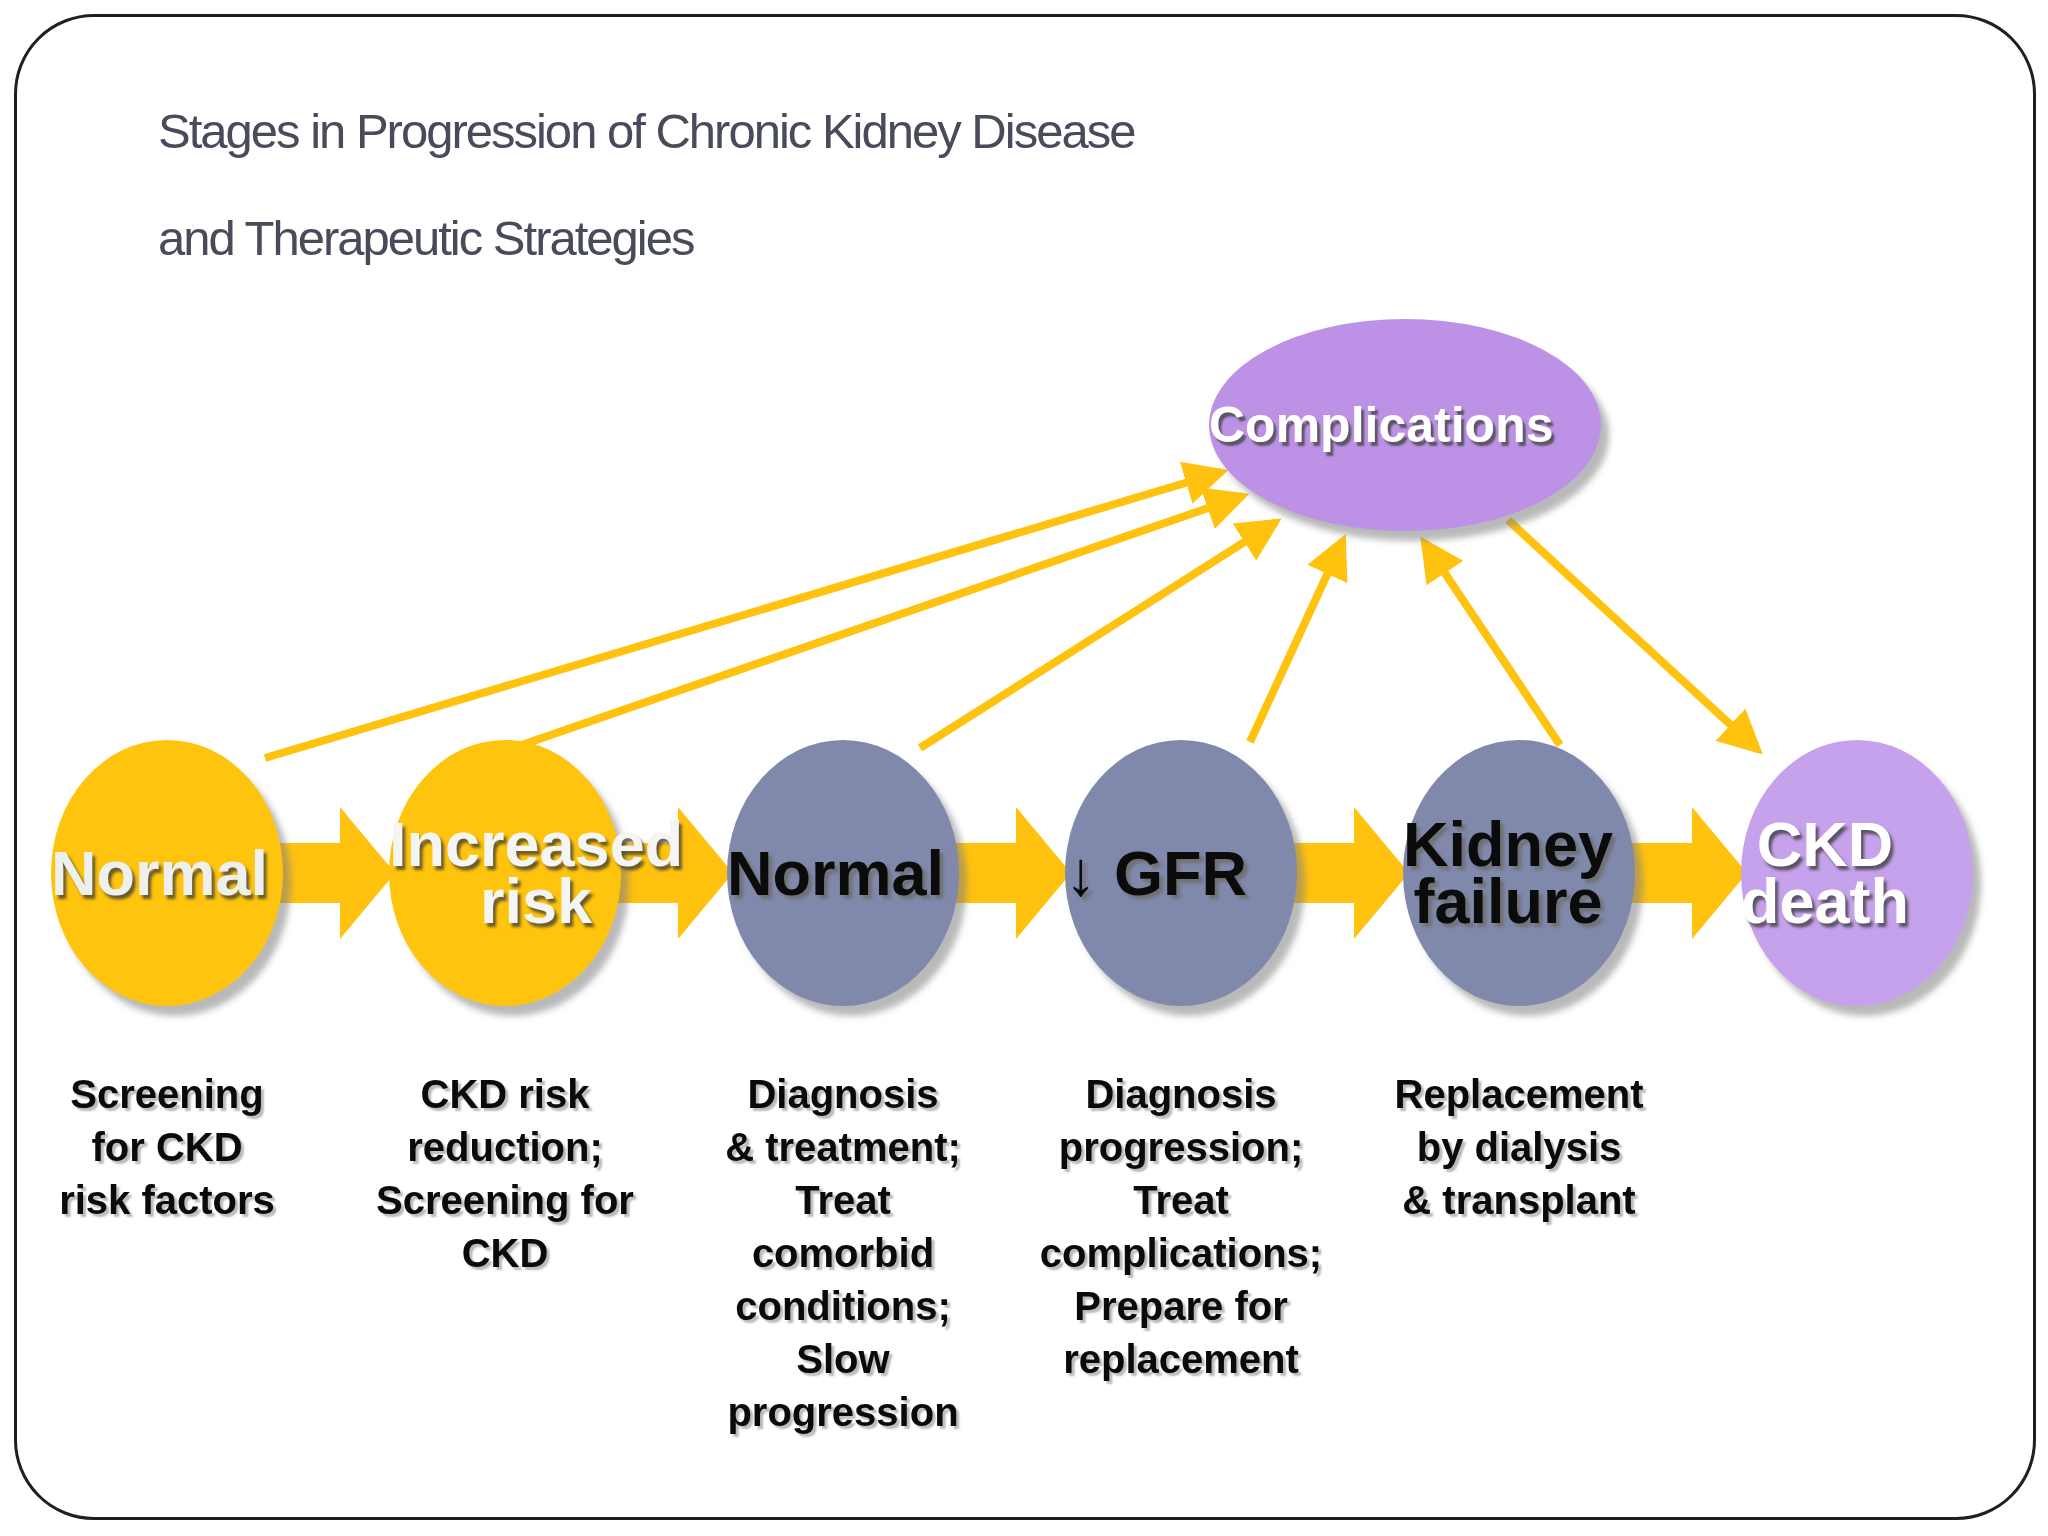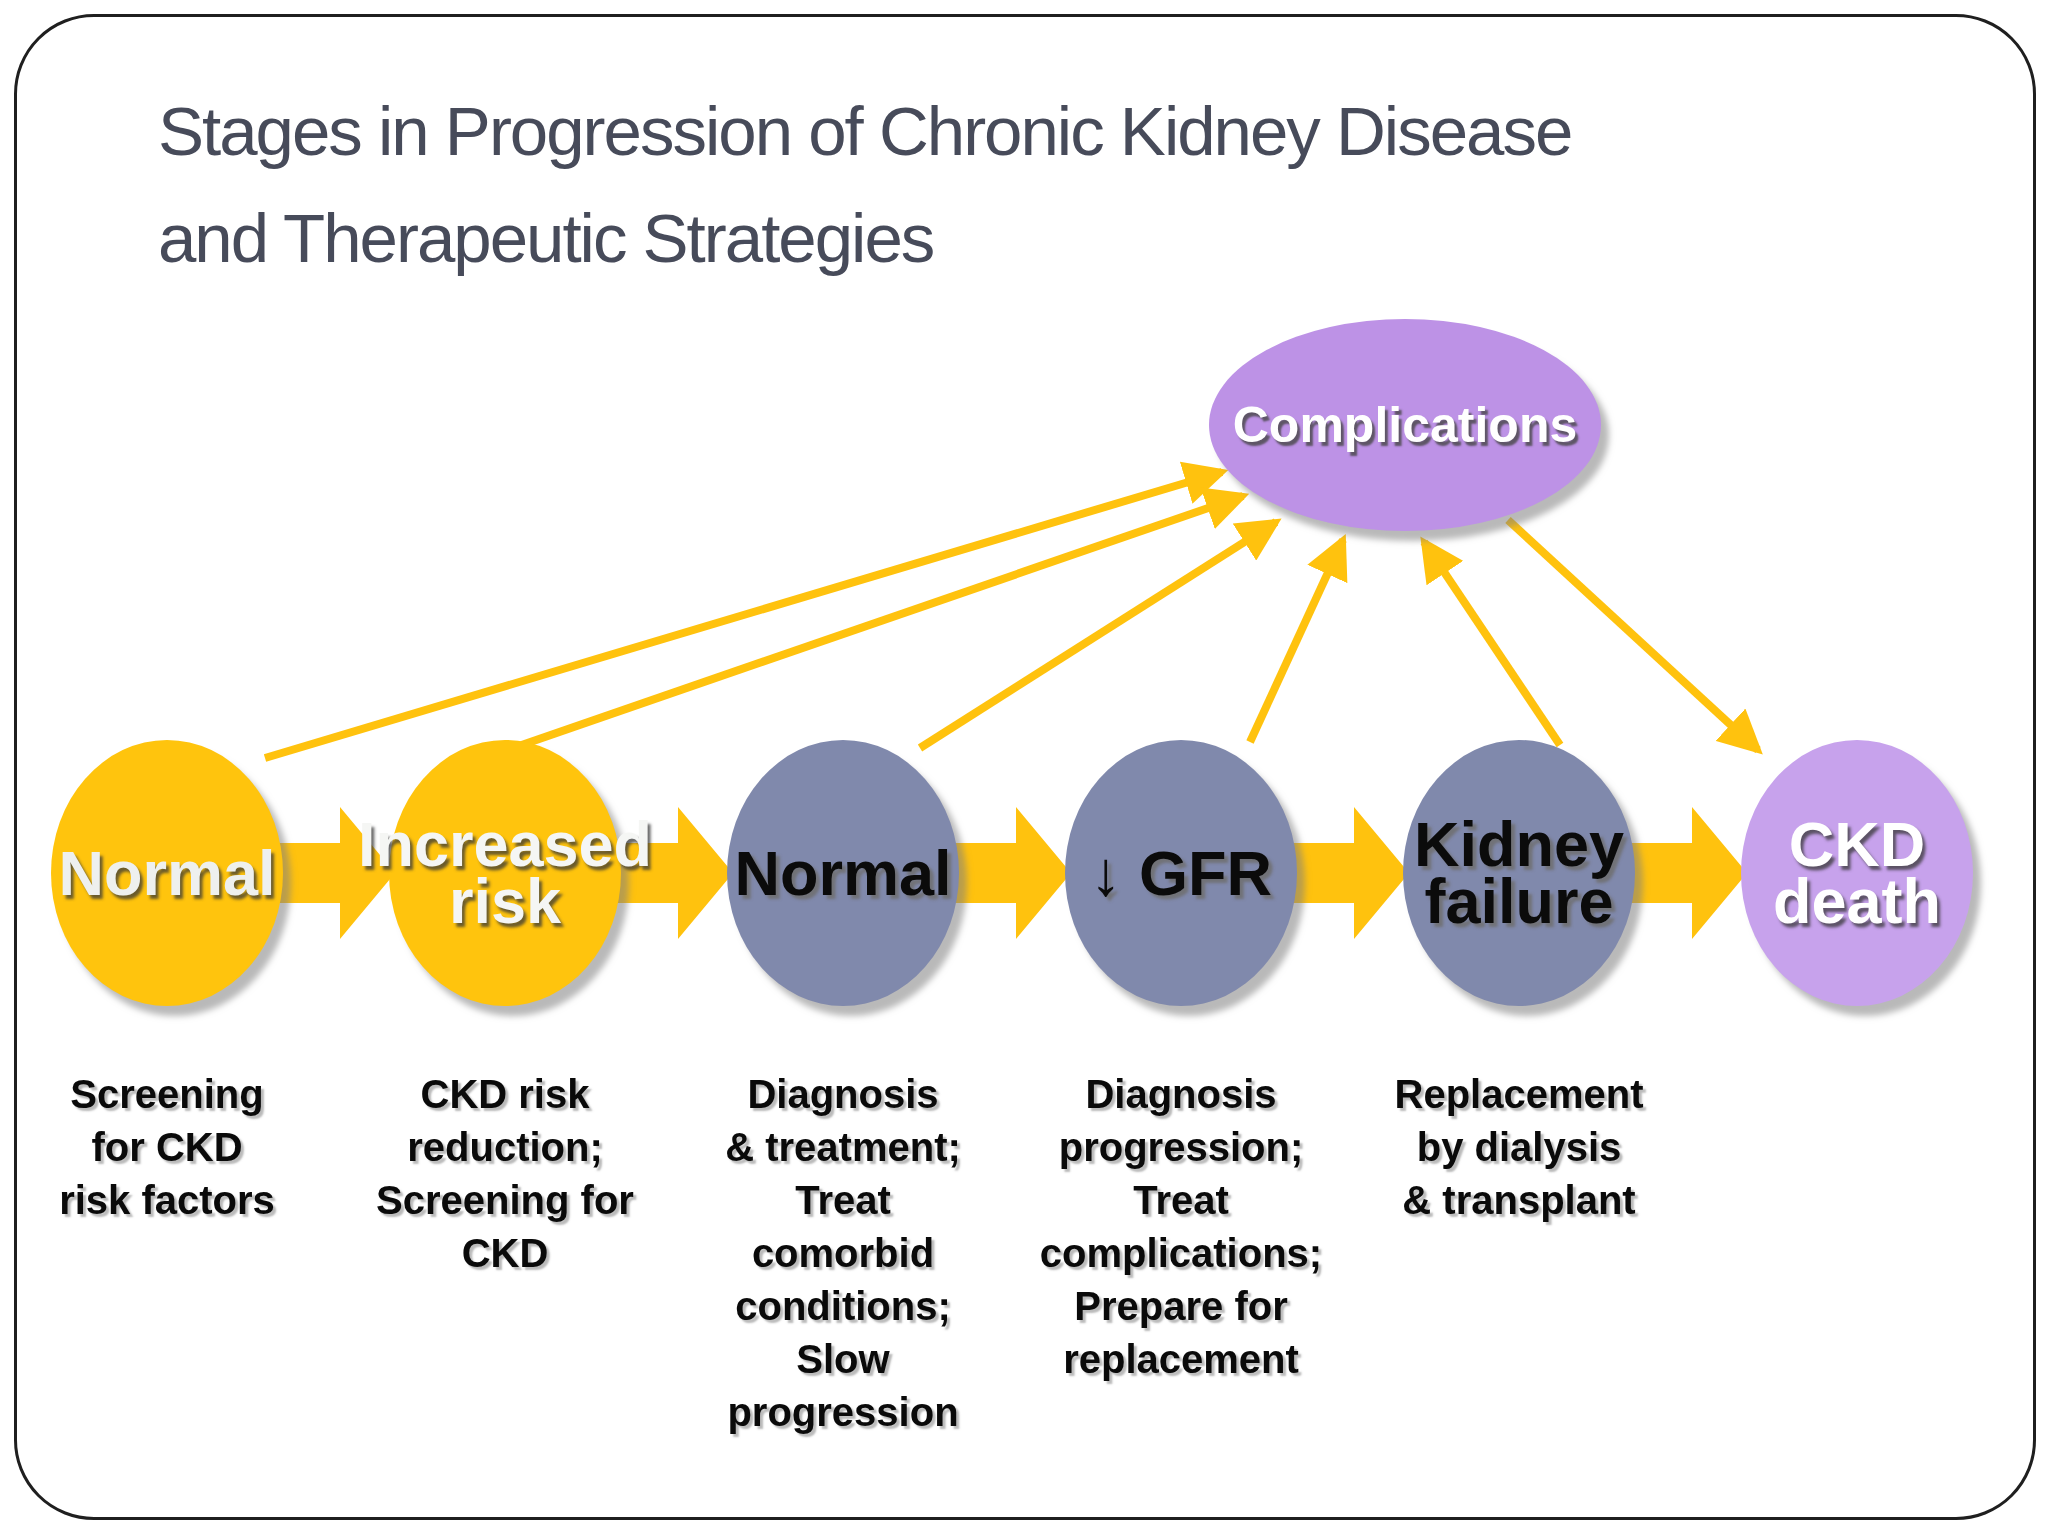--- a/index.html
+++ b/index.html
@@ -1,27 +1,27 @@
 <!DOCTYPE html>
 <html style="--background: #ffffff; --border: #1f1f1f; --title: #474b5a; --arrow: #ffc20e; --stage-yellow: #ffc40d; --stage-slate: #8089ac; --complications-purple: #bd92e6; --death-purple: #c7a2ec;"><head>
 <meta charset="utf-8">
 <style>
   html,body{margin:0;padding:0;background:#fff;}
   #canvas{position:relative;width:2048px;height:1536px;background:var(--background,#fff);
           font-family:"Liberation Sans",sans-serif;overflow:hidden;}
   #frame{position:absolute;left:14px;top:14px;width:2016px;height:1500px;
          border:3px solid var(--border,#1f1f1f);border-radius:80px;}
   #title{position:absolute;left:158px;top:78px;width:1720px;
-         font-size:69px;line-height:107px;letter-spacing:-2px;
+         font-size:49px;line-height:107px;letter-spacing:-2px;
          color:var(--title,#474b5a);white-space:pre-line;}
   #arrow-layer{position:absolute;left:0;top:0;}
   .block-arrow{fill:var(--arrow,#ffc20e);}
   .thin-arrow{stroke:var(--arrow,#ffc20e);stroke-width:8;fill:none;}
   .arrow-head{fill:var(--arrow,#ffc20e);}
-  .ellipse{position:absolute;border-radius:50%;display:flex;align-items:center;justify-content:center;
+  .ellipse{position:absolute;border-radius:50%;display:flex;align-items:center;justify-content:flex-start;
            box-shadow:8px 10px 6px rgba(128,128,128,.55);}
   .stage{top:740px;width:232px;height:266px;}
   .stage .label{font-size:63px;font-weight:bold;line-height:57px;text-align:center;
                 white-space:pre-line;text-shadow:3px 4px 3px rgba(55,55,55,.75);}
   .stage .label.dark{text-shadow:4px 4px 3px rgba(110,110,110,.85);}
   #complications{left:1209px;top:319px;width:392px;height:212px;}
   #complications .label{color:#fff;font-size:50px;font-weight:bold;
                         text-shadow:3px 4px 2px rgba(70,70,70,.8);}
   .desc{position:absolute;top:1068px;width:360px;text-align:center;
         font-size:40px;font-weight:bold;line-height:53px;color:#0a0a0a;

